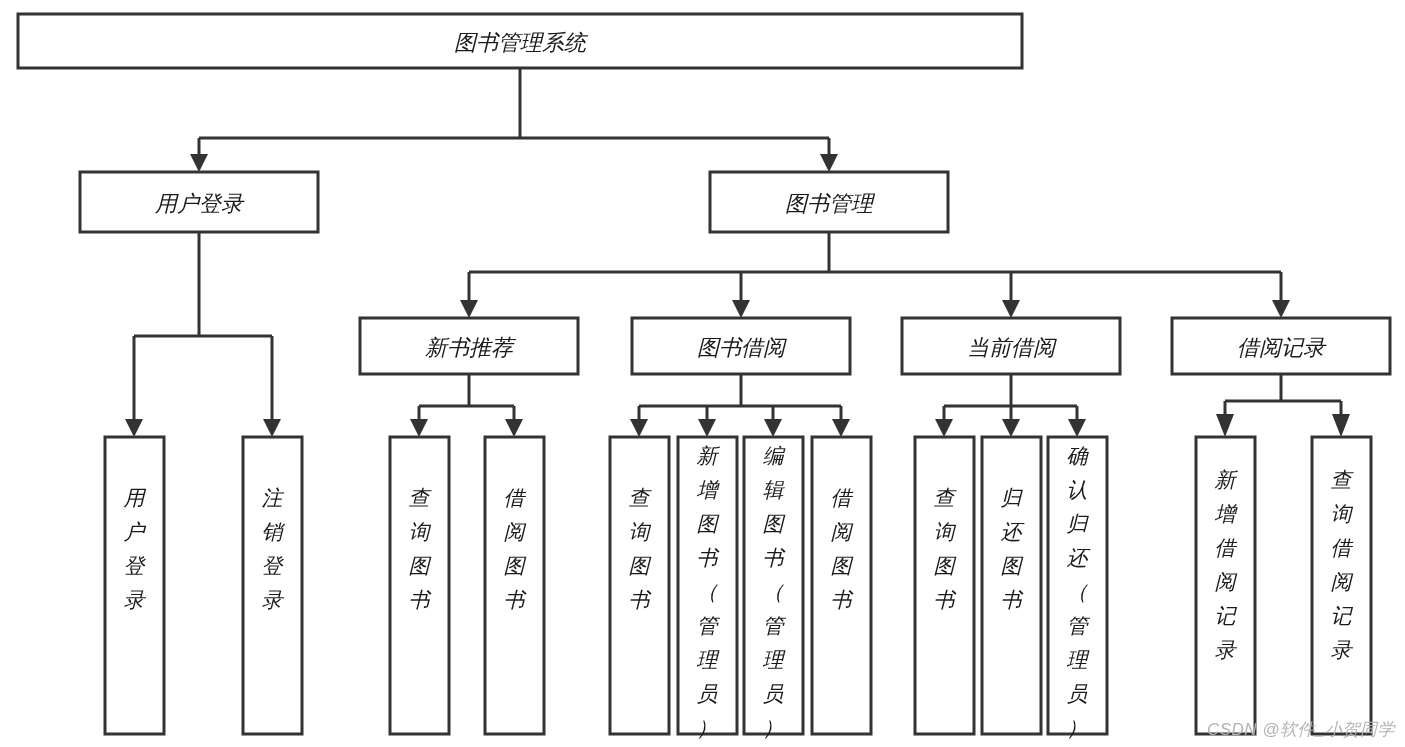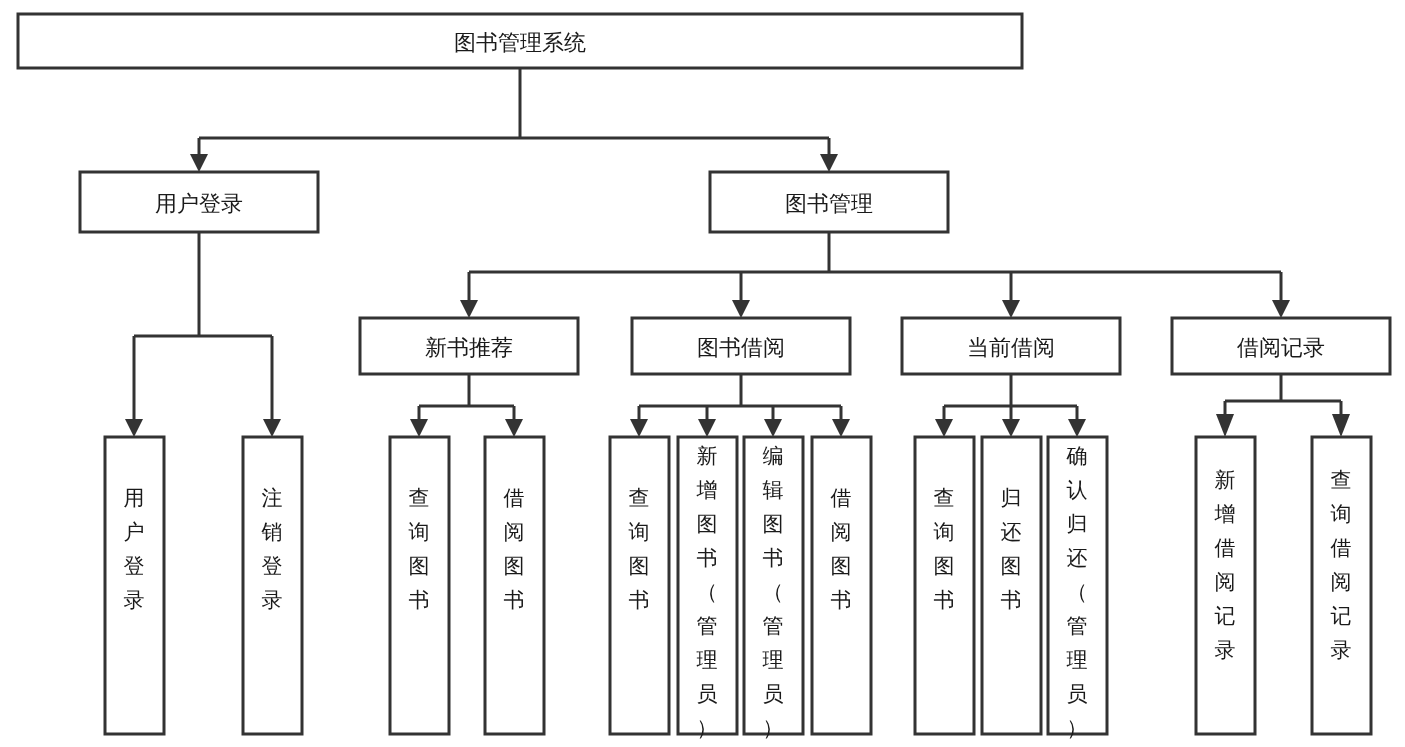--- a/index.html
+++ b/index.html
@@ -11,20 +11,21 @@
     width: 1405px;
     height: 747px;
     font-family: "Liberation Sans", "DejaVu Sans", sans-serif;
     overflow: hidden;
   }
   #diagram-root {
     position: relative;
     width: 1405px;
     height: 747px;
     background: #ffffff;
+    font-style: italic;
   }
   svg#tree-svg {
     position: absolute;
     top: 0;
     left: 0;
     width: 1405px;
     height: 747px;
   }
   .node-box {
     fill: #ffffff;
@@ -217,14 +218,15 @@
       <rect class="node-box" x="1196" y="437" width="59" height="297"></rect>
       <text class="node-label-v" x="1225" y="487"><tspan x="1225" dy="0">新</tspan><tspan x="1225" dy="34">增</tspan><tspan x="1225" dy="34">借</tspan><tspan x="1225" dy="34">阅</tspan><tspan x="1225" dy="34">记</tspan><tspan x="1225" dy="34">录</tspan></text>
     </g>
     <g>
       <rect class="node-box" x="1312" y="437" width="59" height="297"></rect>
       <text class="node-label-v" x="1341" y="487"><tspan x="1341" dy="0">查</tspan><tspan x="1341" dy="34">询</tspan><tspan x="1341" dy="34">借</tspan><tspan x="1341" dy="34">阅</tspan><tspan x="1341" dy="34">记</tspan><tspan x="1341" dy="34">录</tspan></text>
     </g>
 
   </svg>
 
+  <div class="watermark">CSDN @软件_小贺同学</div>
 
 </div>
 
 </body></html>

